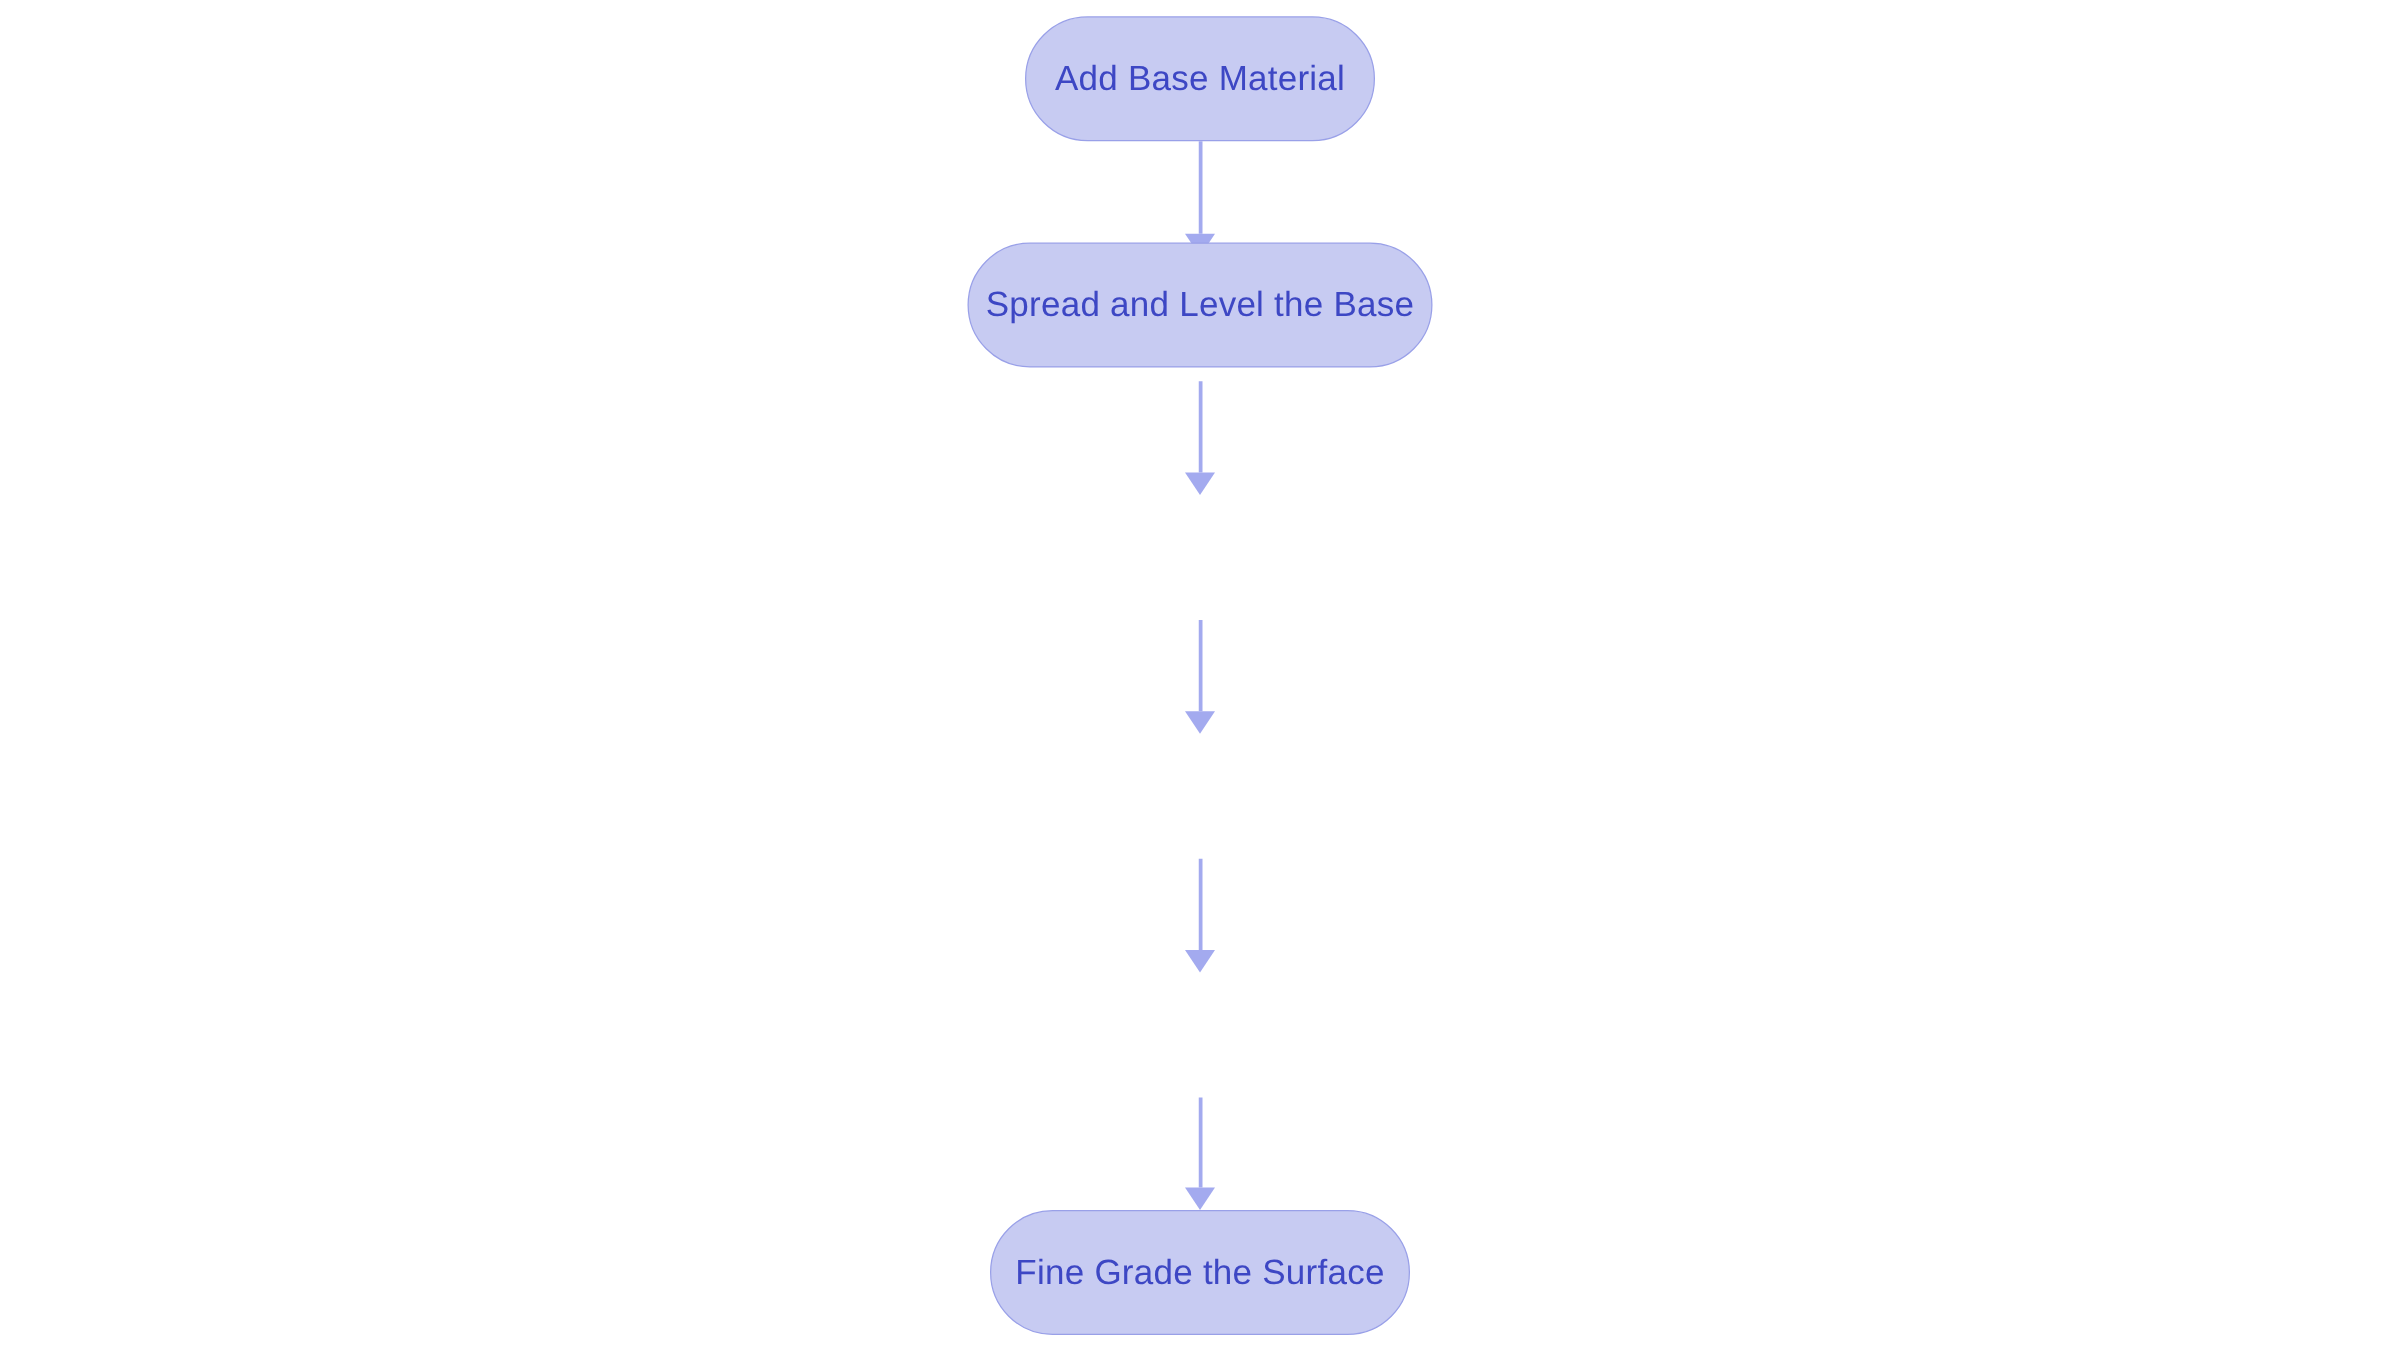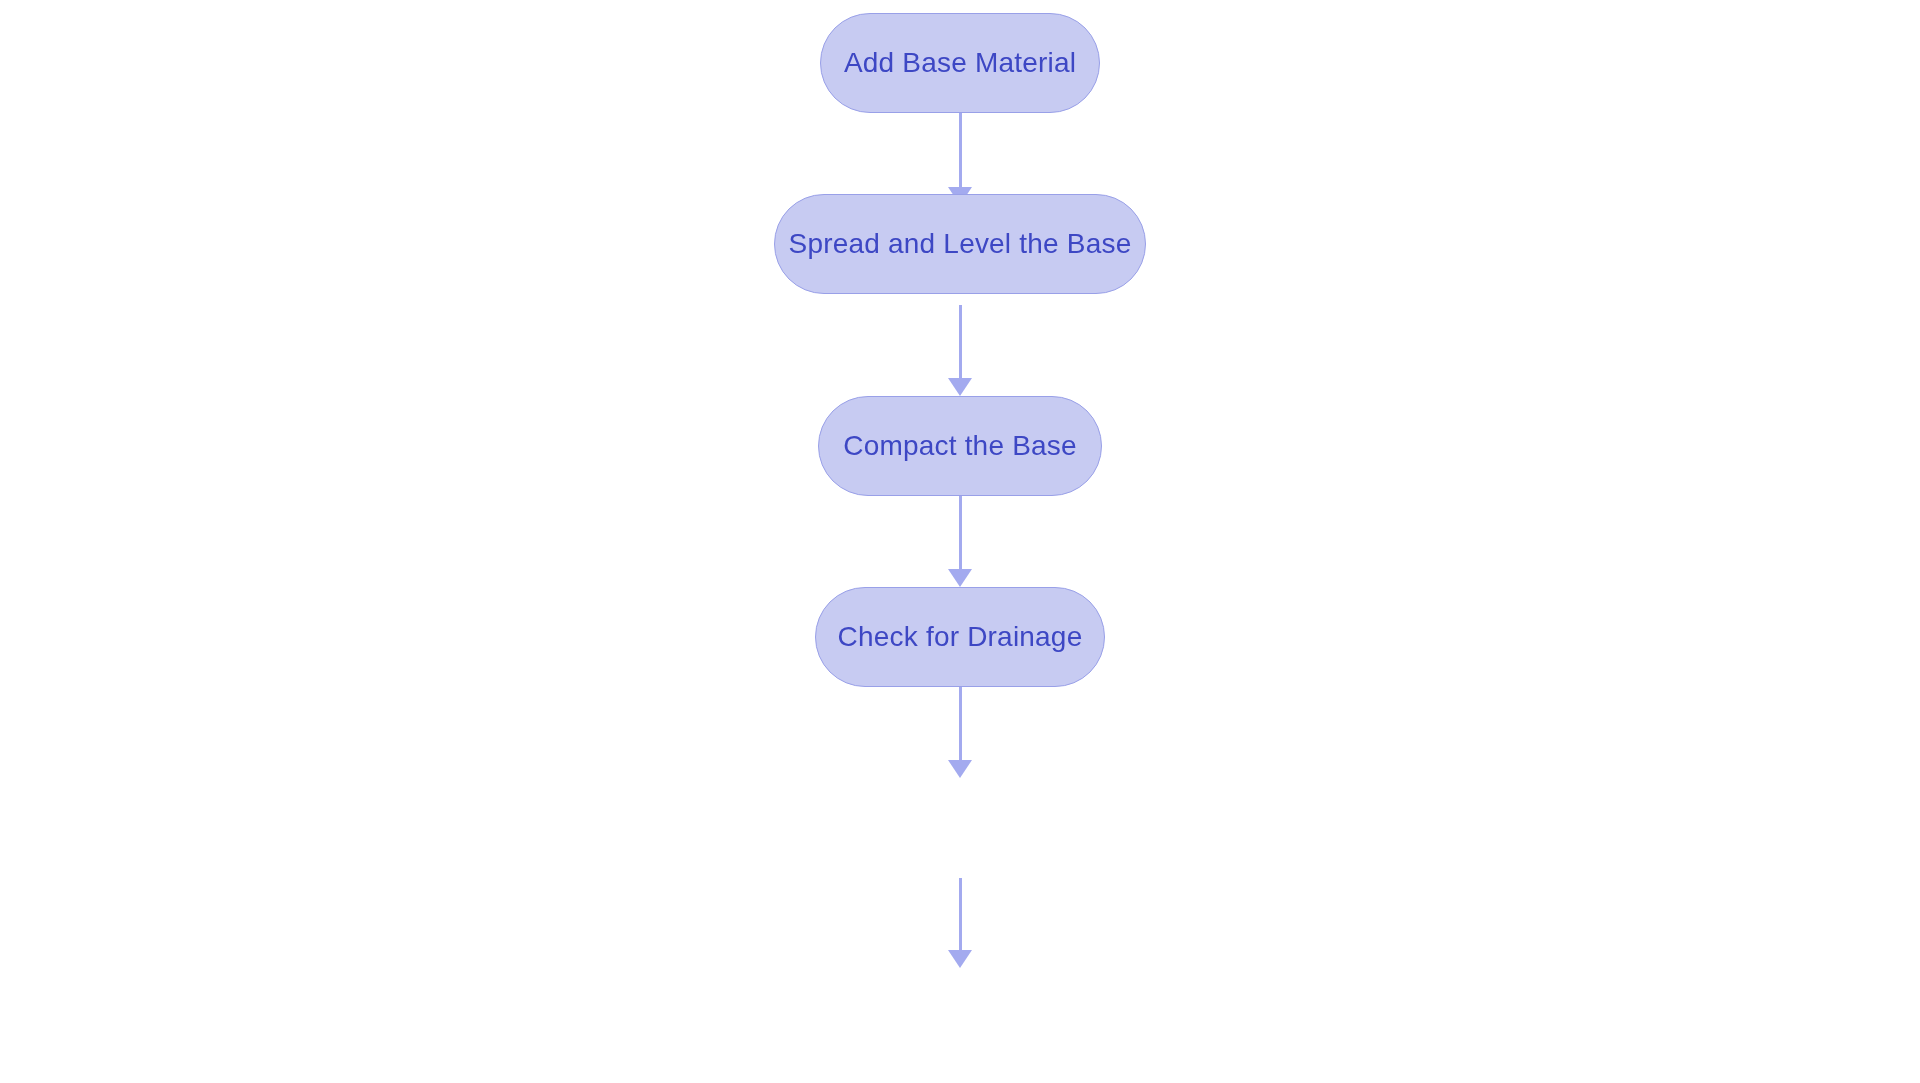--- a/index.html
+++ b/index.html
@@ -84,38 +84,35 @@
 
   <div class="node node-2">
     <span>Spread and Level the Base</span>
   </div>
 
   <div class="arrow arrow-2">
     <div class="arrow-line"></div>
     <div class="arrow-head"></div>
   </div>
 
-  <div class="node node-3">
-    <span>Compact the Base</span>
-  </div>
 
   <div class="arrow arrow-3">
     <div class="arrow-line"></div>
     <div class="arrow-head"></div>
   </div>
 
-  <div class="node node-4">
-    <span>Check for Drainage</span>
-  </div>
 
   <div class="arrow arrow-4">
     <div class="arrow-line"></div>
     <div class="arrow-head"></div>
   </div>
 
 
   <div class="arrow arrow-5">
     <div class="arrow-line"></div>
     <div class="arrow-head"></div>
   </div>
 
+  <div class="node node-6">
+    <span>Fine Grade the Surface</span>
+  </div>
 
 </div>
 
 </body></html>

